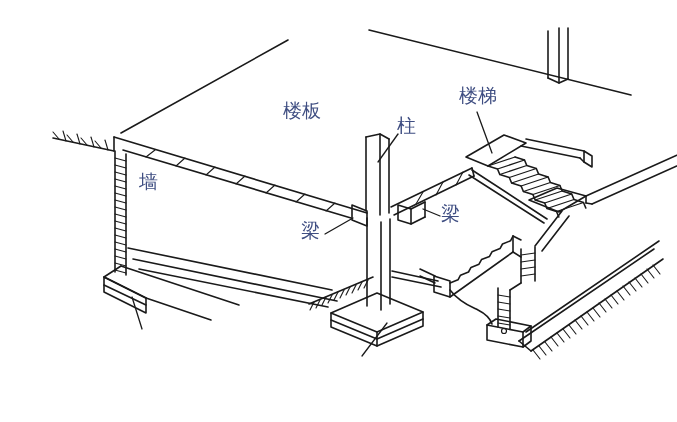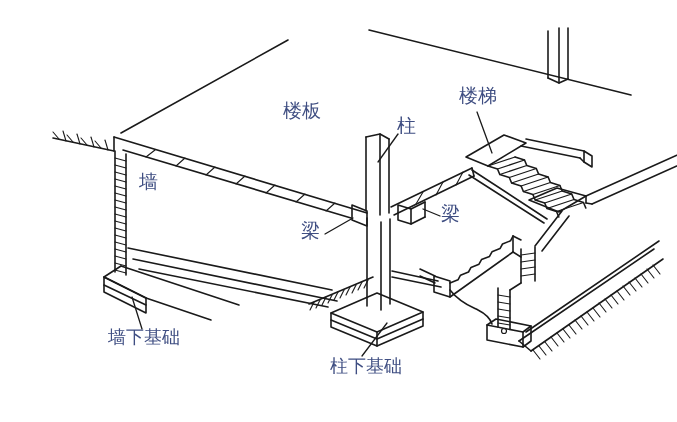--- a/index.html
+++ b/index.html
@@ -293,16 +293,14 @@
       <path d="M336,356 L361,323"></path>
     </g>
   </svg>
 
   <span class="lbl" style="left:257px;top:101px">楼板</span>
   <span class="lbl" style="left:371px;top:116px">柱</span>
   <span class="lbl" style="left:433px;top:86px">楼梯</span>
   <span class="lbl" style="left:113px;top:172px">墙</span>
   <span class="lbl" style="left:275px;top:221px">梁</span>
   <span class="lbl" style="left:415px;top:204px">梁</span>
-  <span class="lbl small" style="left:82px;top:328px">墙下基础</span>
-  <span class="lbl small" style="left:304px;top:357px">柱下基础</span>
 
 </div>
 
 </body></html>

